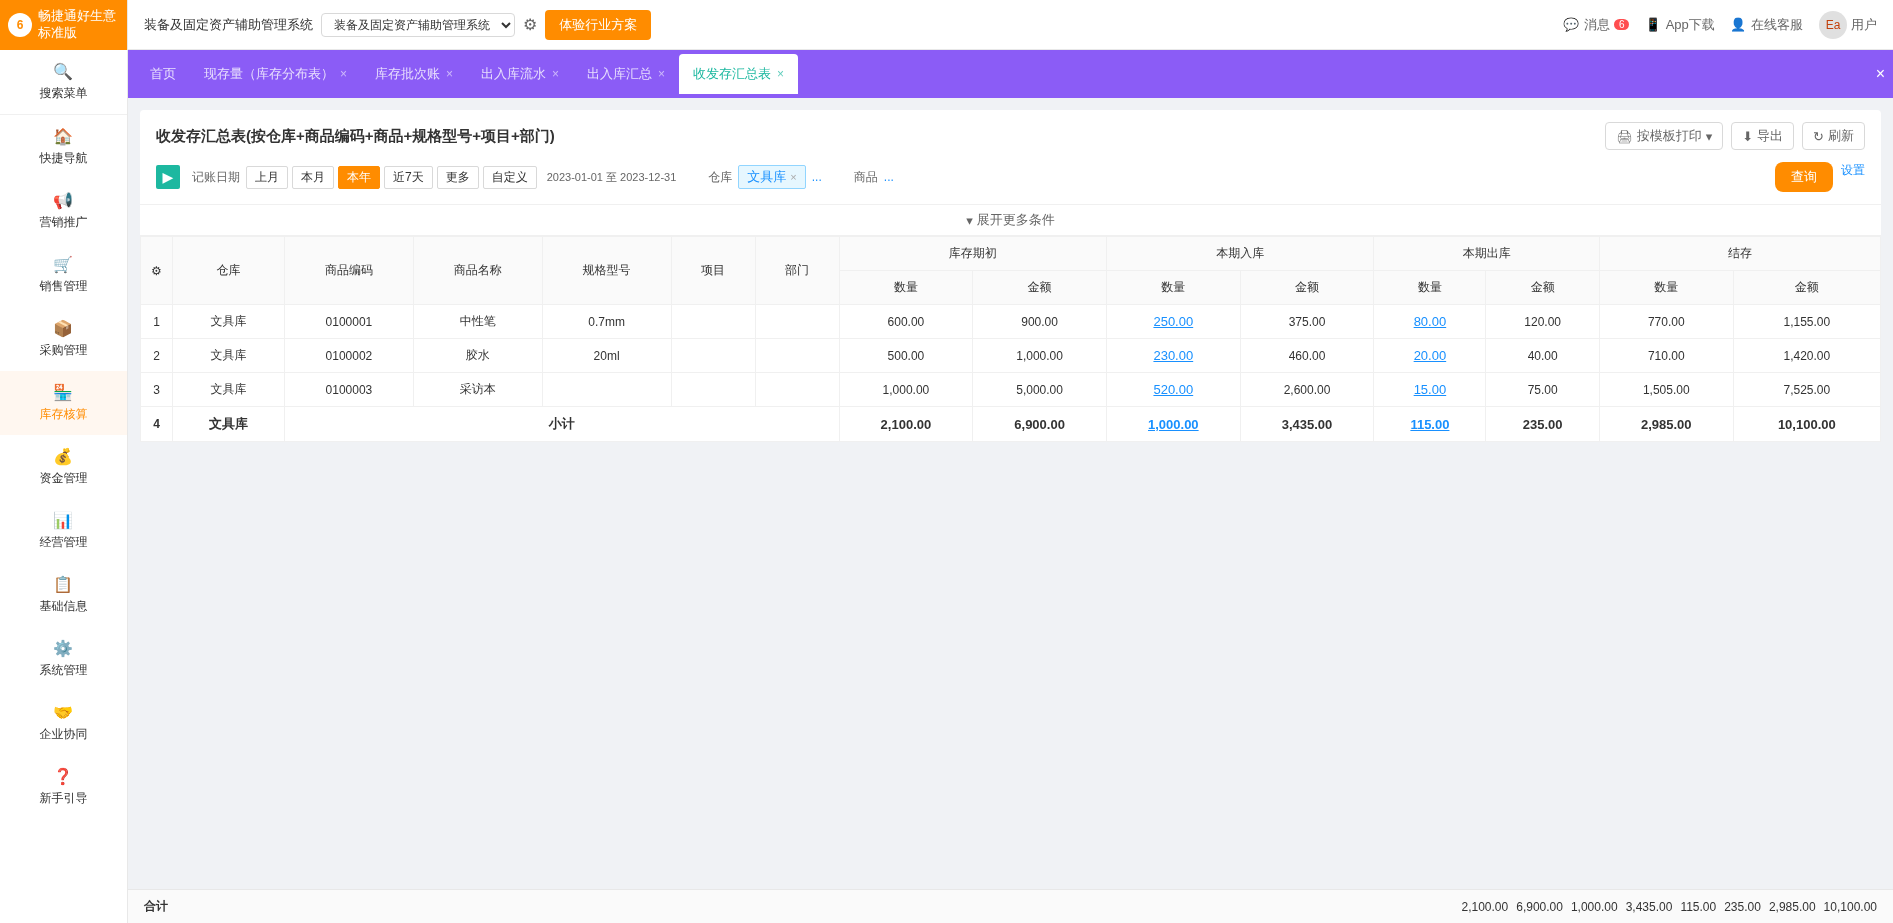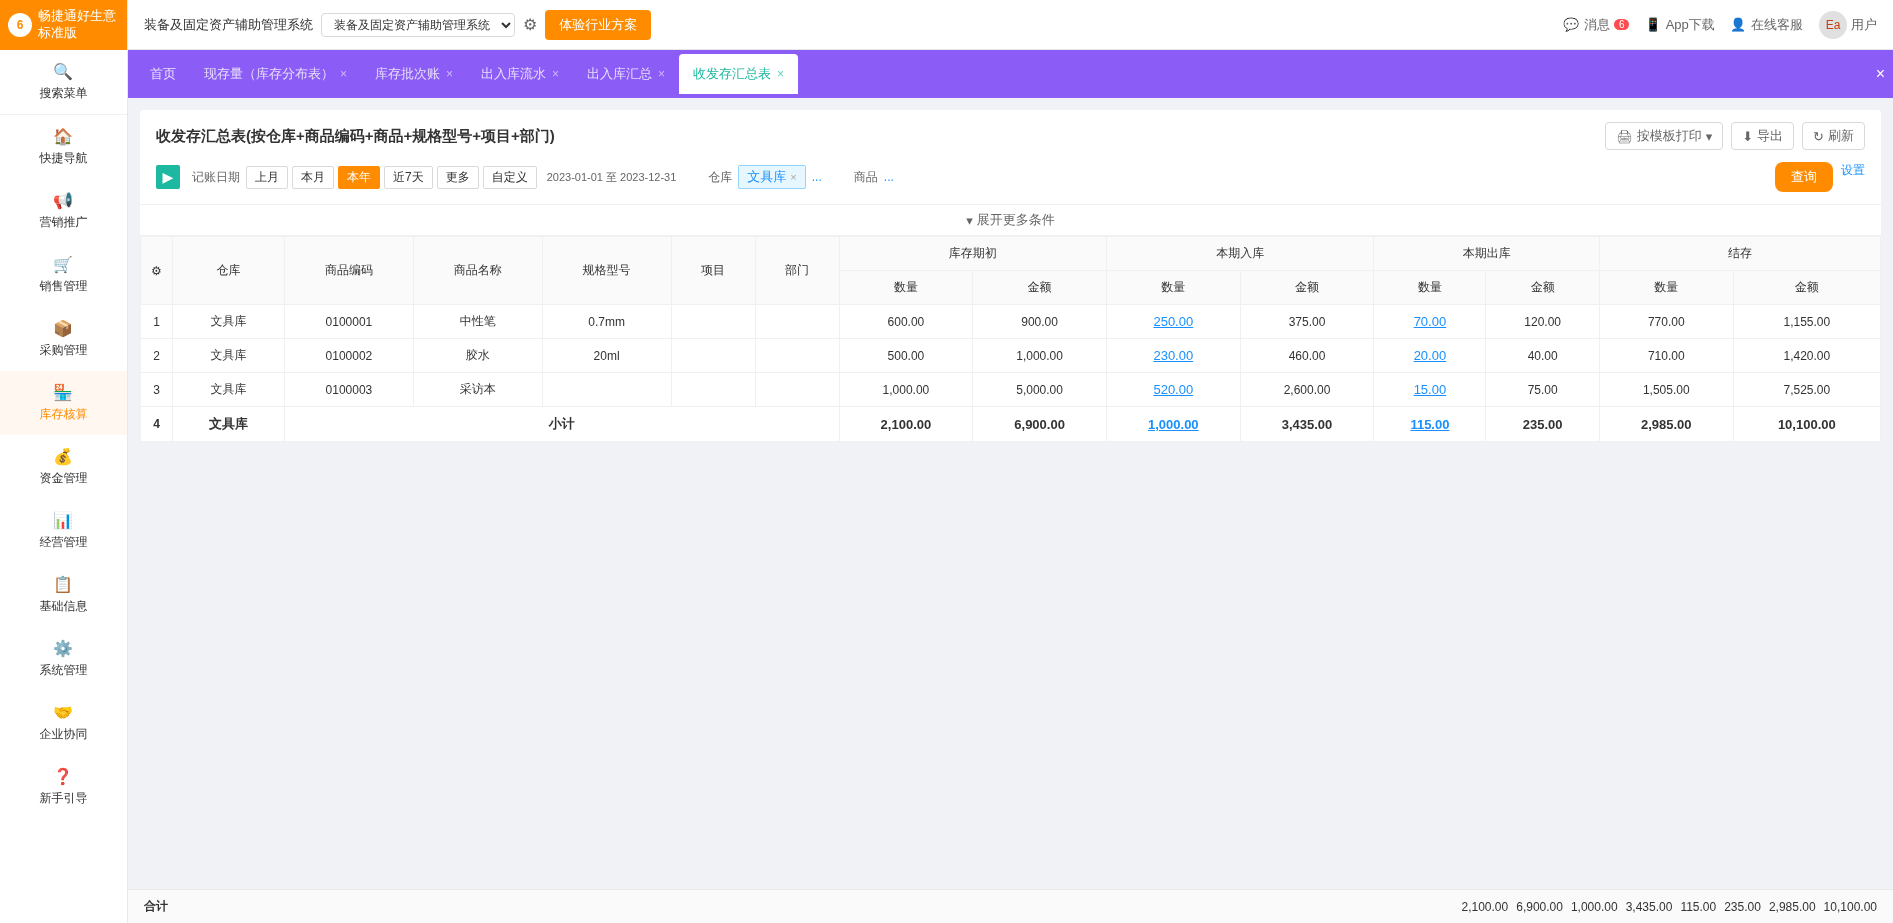--- a/index.html
+++ b/index.html
@@ -296,21 +296,21 @@
     <td>文具库</td>
     <td>0100001</td>
     <td>中性笔</td>
     <td>0.7mm</td>
     <td></td>
     <td></td>
     <td>600.00</td>
     <td>900.00</td>
     <td><span class="link-val">250.00</span></td>
     <td>375.00</td>
-    <td><span class="link-val">70.00</span></td>
+    <td><span class="link-val">80.00</span></td>
     <td>120.00</td>
     <td>770.00</td>
     <td>1,155.00</td>
   </tr>
               <tr>
     <td>2</td>
     <td>文具库</td>
     <td>0100002</td>
     <td>胶水</td>
     <td>20ml</td>

